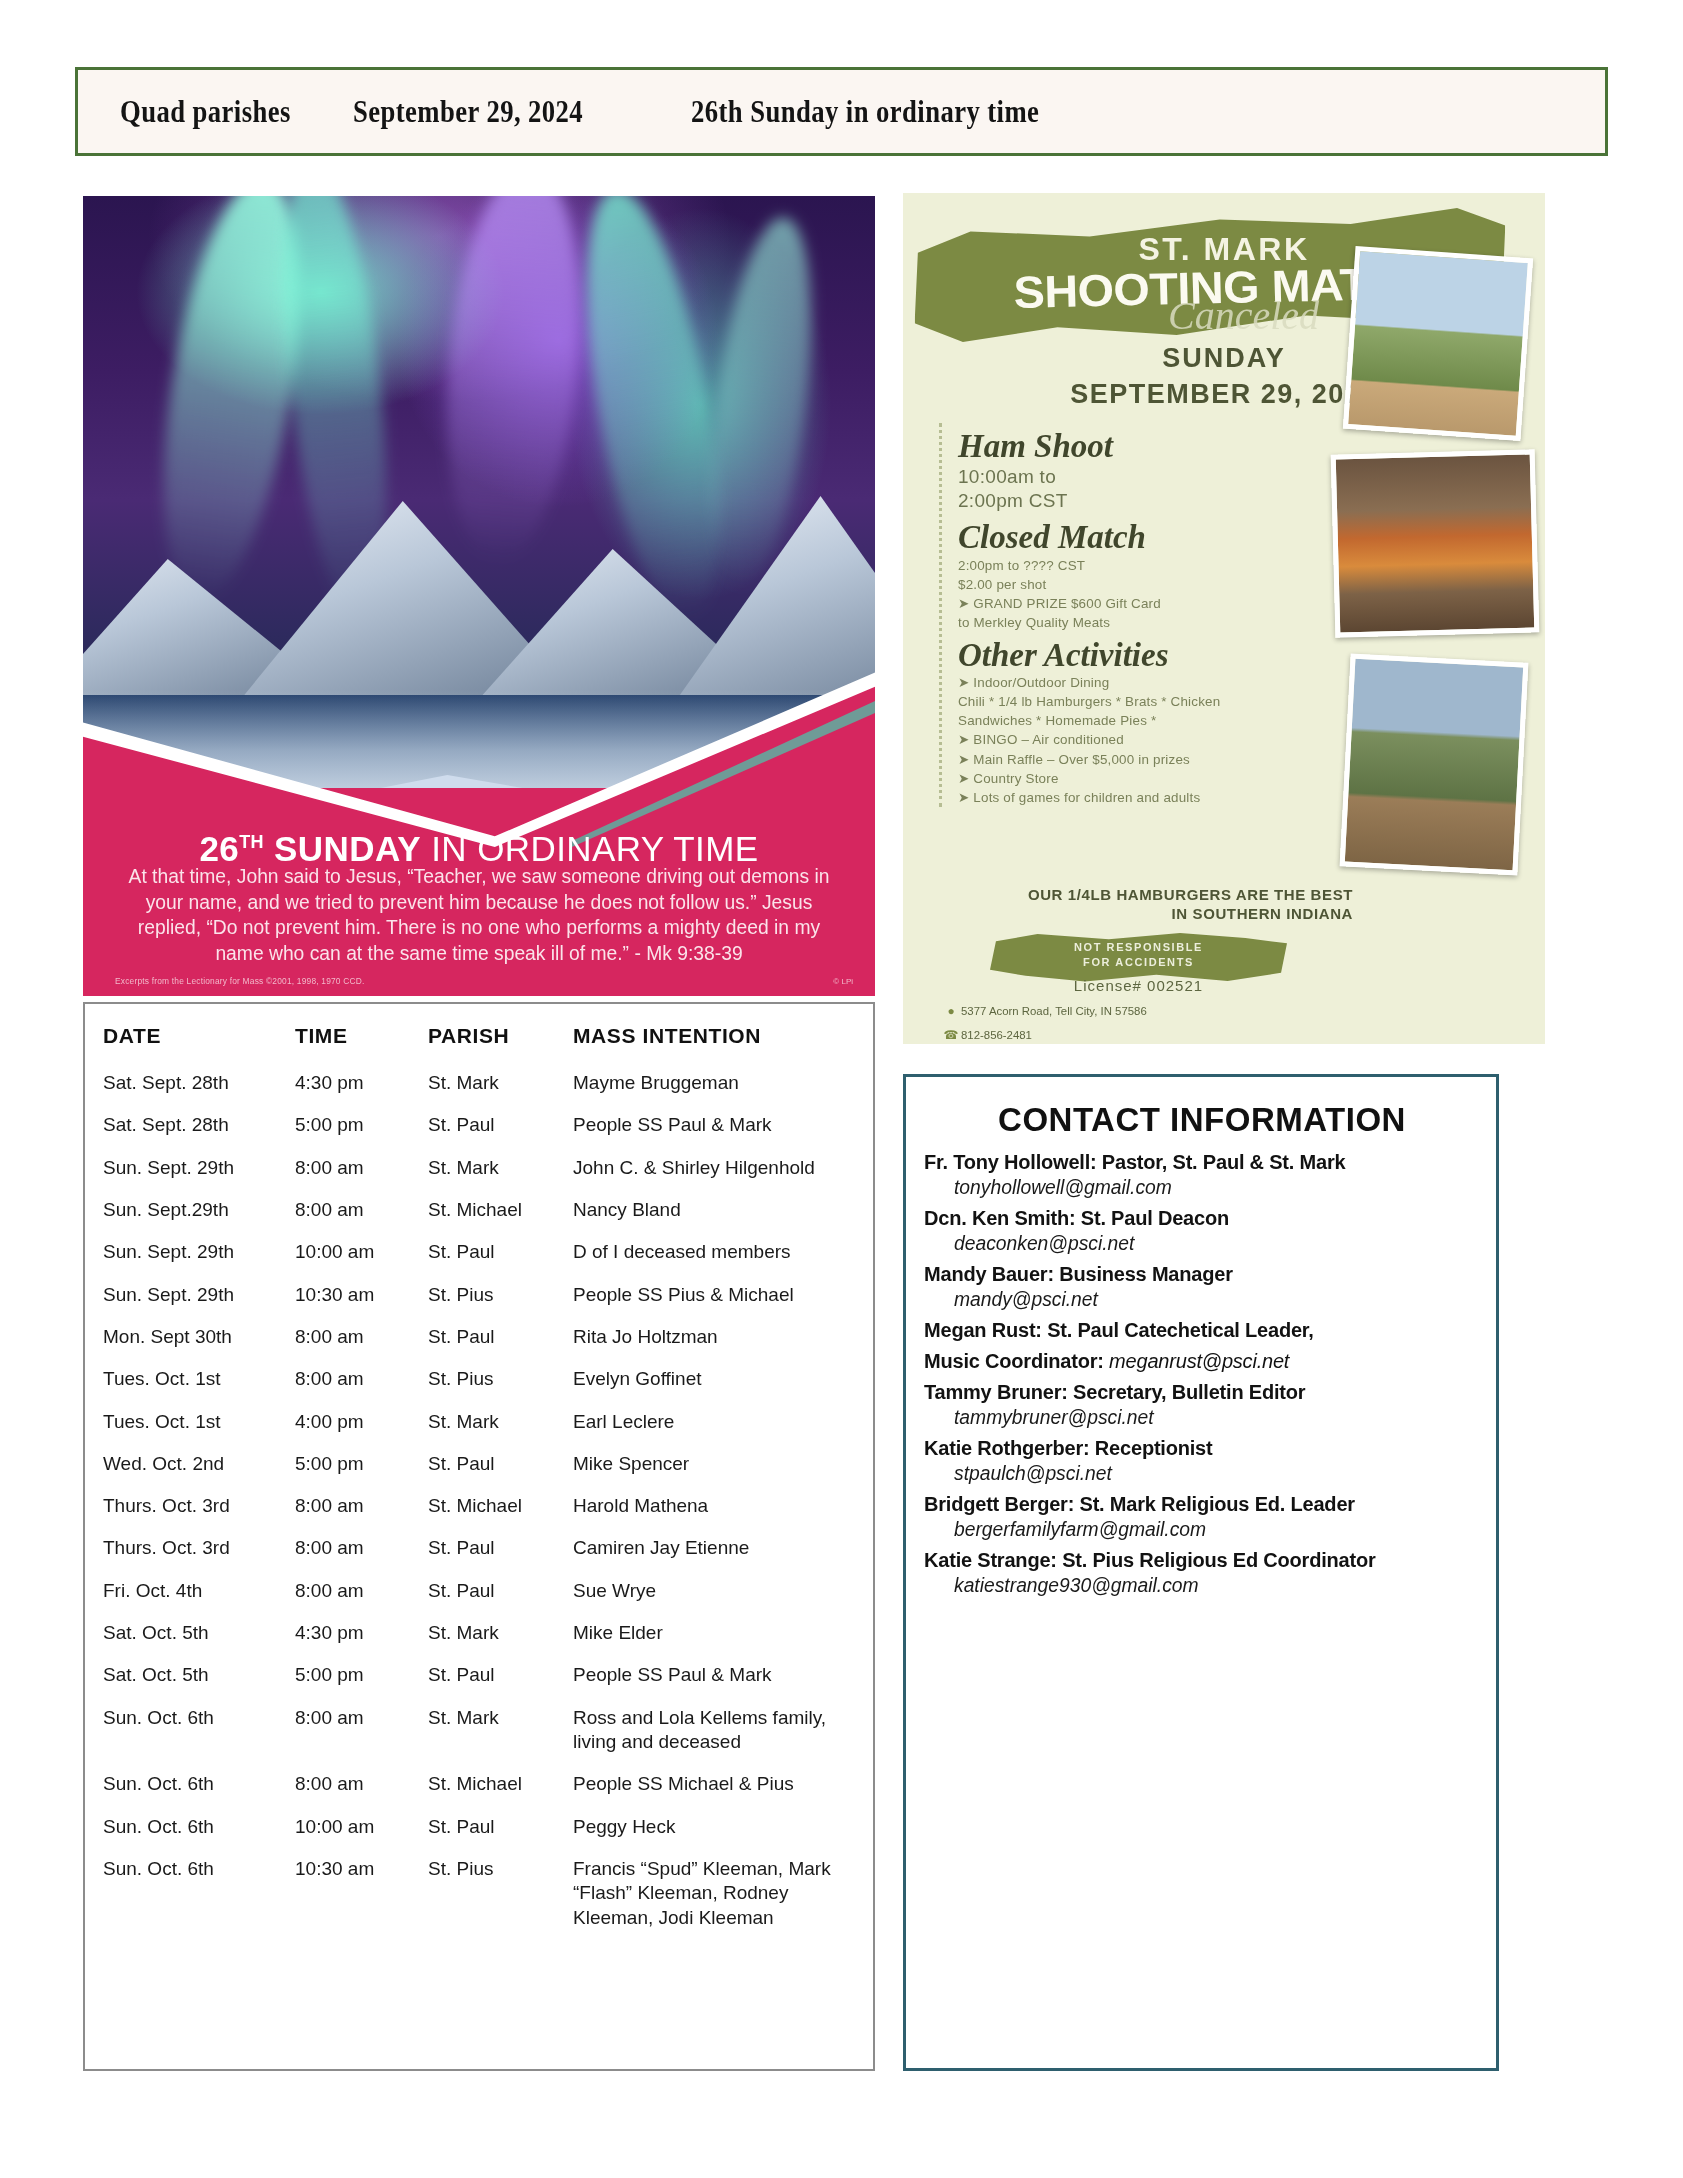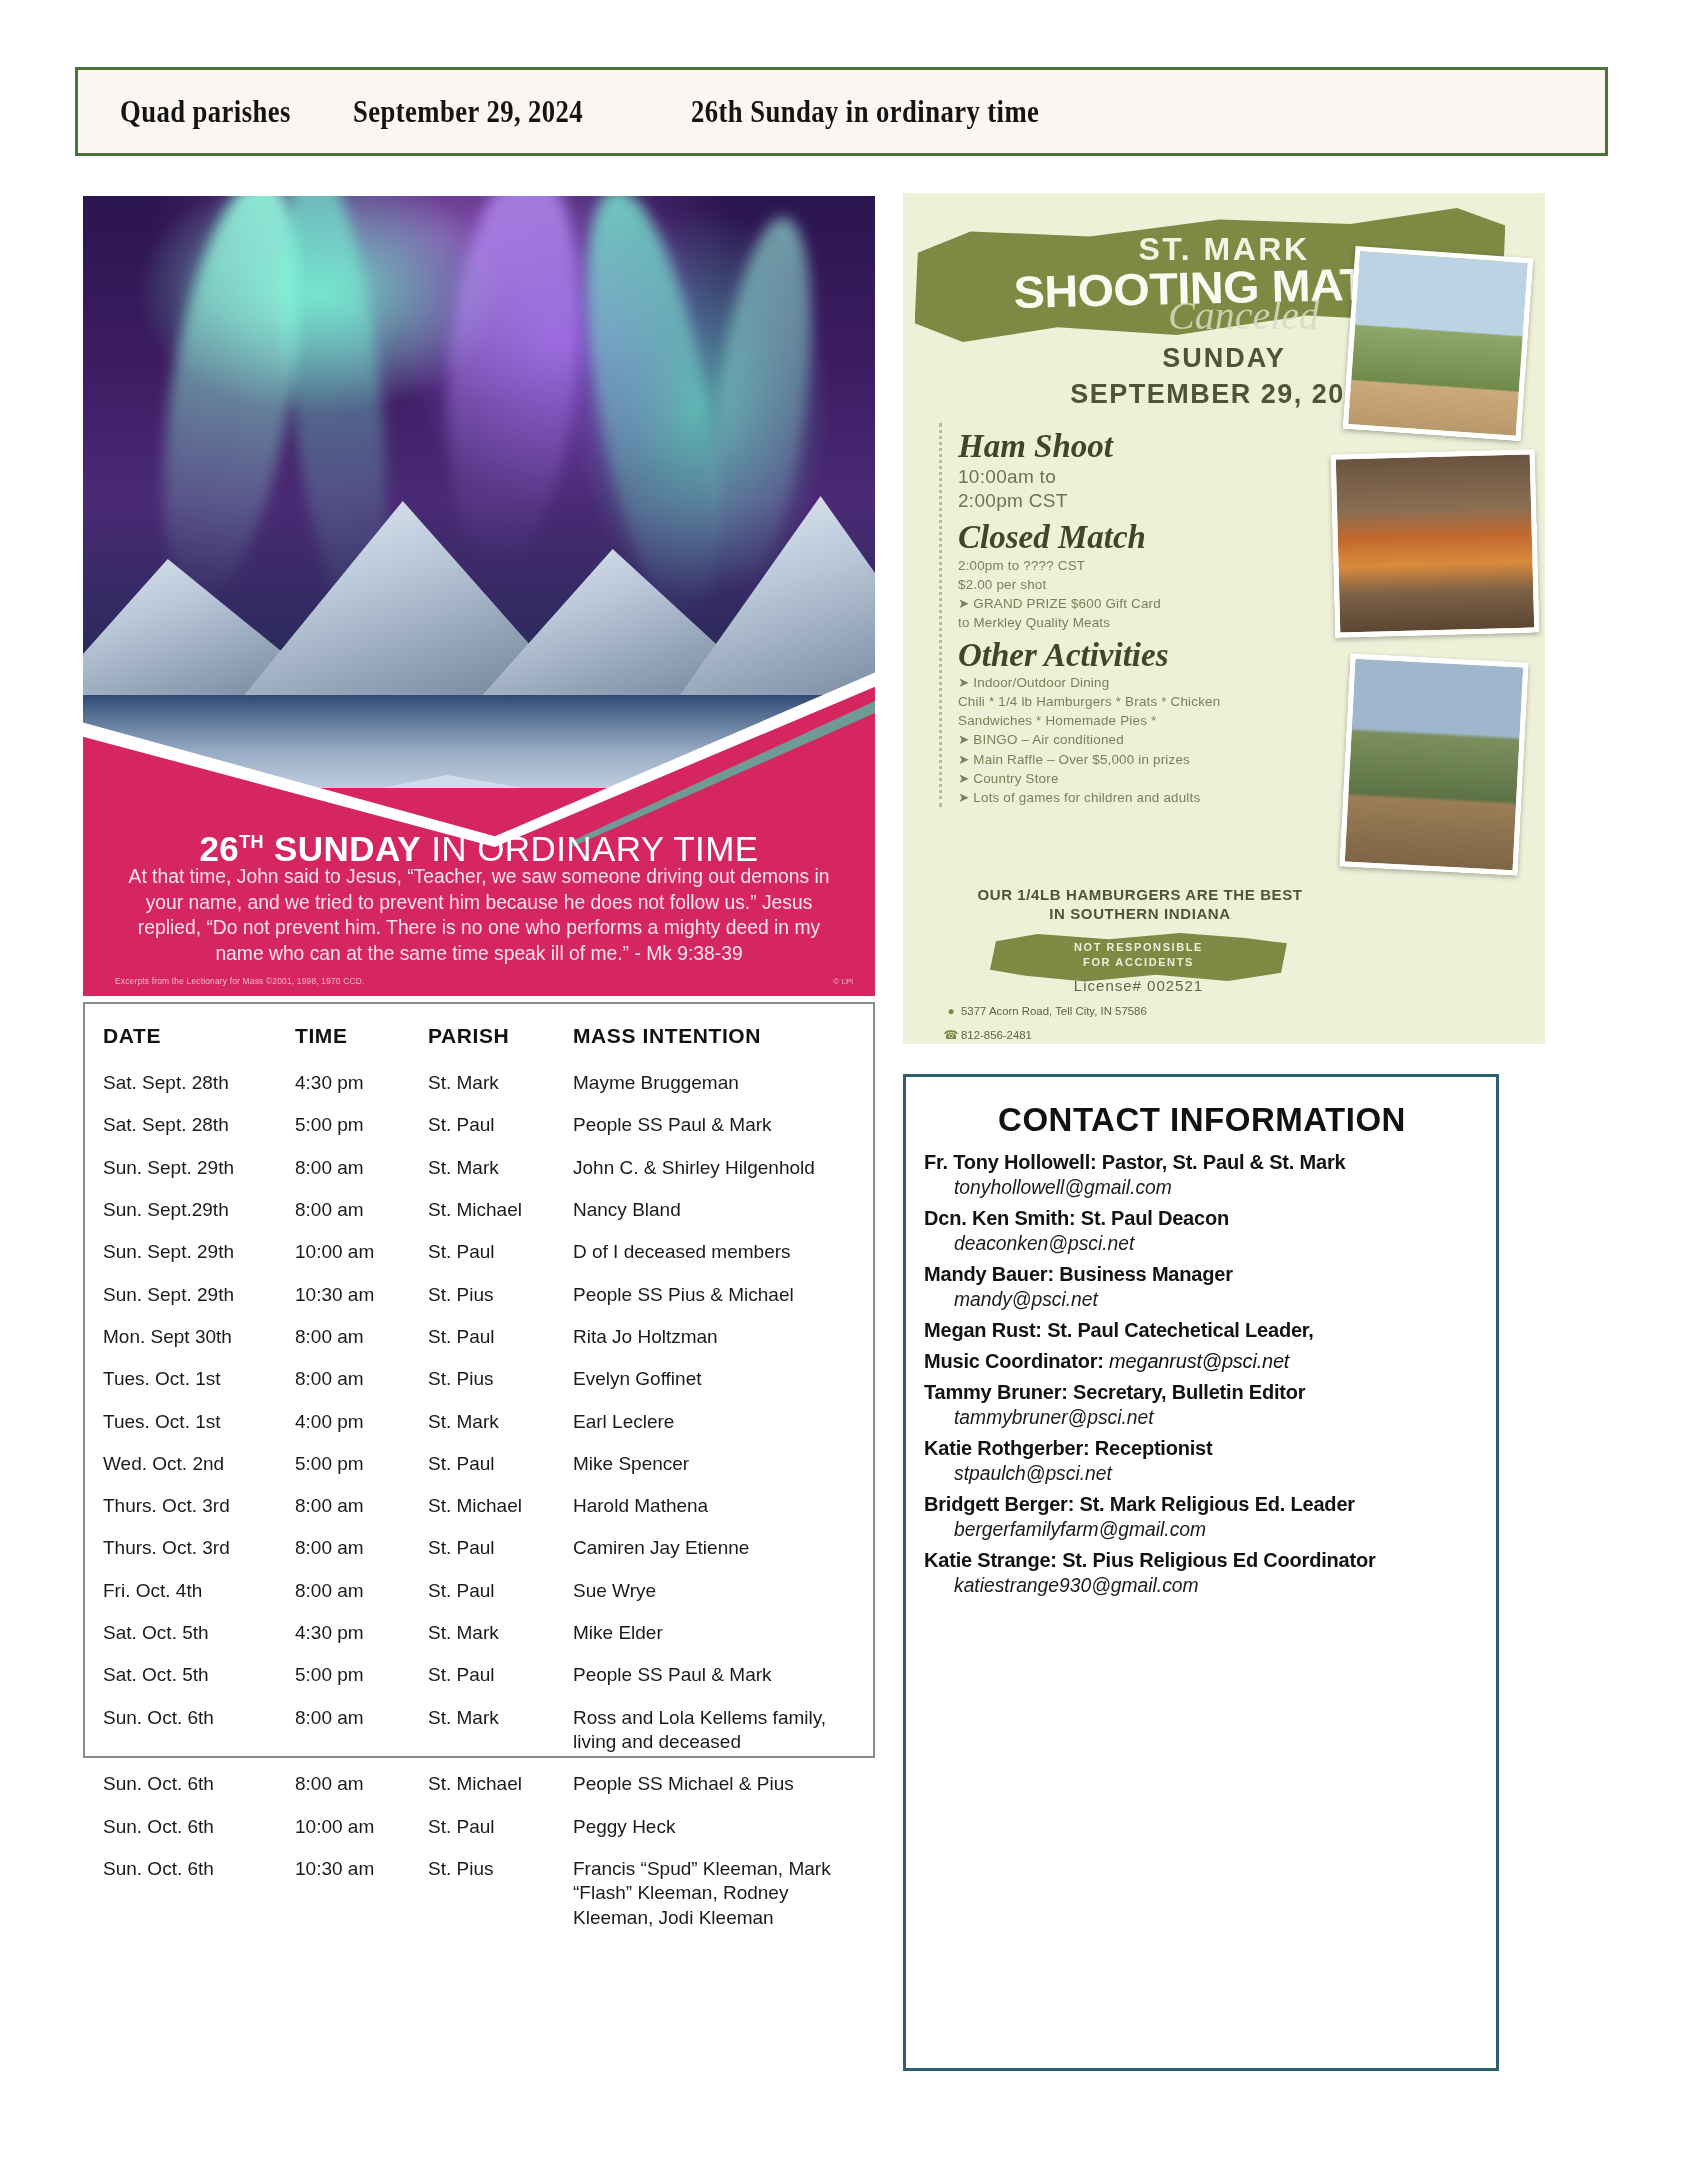--- a/index.html
+++ b/index.html
@@ -79,39 +79,39 @@
     font-family:"Liberation Serif",serif;font-style:italic;font-size:40px;color:#d9dcc0;opacity:.85;margin-left:39px;}
   .fl-sun{position:absolute;left:0;right:0;top:150px;text-align:center;color:#4e5535;
     font-size:27px;font-weight:700;letter-spacing:2px;}
   .fl-date{position:absolute;left:0;right:0;top:186px;text-align:center;color:#4e5535;
     font-size:27px;font-weight:700;letter-spacing:1.5px;}
   .fl-left{position:absolute;left:36px;top:230px;width:317px;border-left:3px dotted #b6bd93;padding-left:16px;}
   .fl-script{font-family:"Liberation Serif",serif;font-style:italic;font-weight:700;
     color:#40462c;font-size:33px;line-height:1.08;margin-top:6px;}
   .fl-sub{color:#6c7450;font-size:19px;line-height:1.3;letter-spacing:0.3px;}
   .fl-small{color:#7a8159;font-size:13.4px;line-height:1.42;letter-spacing:0.2px;}
-  .fl-best{position:absolute;left:24px;top:693px;width:426px;text-align:center;color:#4e5535;
+  .fl-best{position:absolute;left:24px;top:693px;width:426px;text-align:right;color:#4e5535;
     font-size:15px;font-weight:700;letter-spacing:0.6px;line-height:1.25;}
   .fl-resp{position:absolute;left:87px;top:739px;width:297px;height:51px;background:#7c8a43;
     clip-path:polygon(2% 18%,16% 4%,40% 14%,64% 2%,86% 12%,100% 22%,98% 80%,80% 96%,56% 84%,32% 97%,12% 86%,0 74%);}
   .fl-resp span{display:block;text-align:center;color:#eceedb;font-size:11px;font-weight:700;letter-spacing:1.6px;padding-top:8px;line-height:1.35;}
   .fl-lic{position:absolute;left:87px;top:784px;width:297px;text-align:center;color:#5d6640;font-size:15px;letter-spacing:1px;}
   .fl-contact{position:absolute;left:38px;top:810px;width:416px;color:#5d6640;font-size:11.4px;line-height:1.45;}
   .fl-row{display:flex;align-items:flex-start;margin-bottom:7px;}
   .fl-ic{width:20px;flex:0 0 20px;color:#7c8a43;font-size:12px;text-align:center;}
   .photo{position:absolute;border:5px solid #fff;box-shadow:0 2px 5px rgba(0,0,0,.3);}
   .ph1{right:18px;top:59px;width:168px;height:173px;transform:rotate(4deg);
     background:linear-gradient(#bcd3e6 0%,#bcd3e6 42%,#8fa86a 43%,#6f8a4a 74%,#caa97a 75%,#b9996c 100%);}
   .ph2{right:8px;top:259px;width:194px;height:173px;transform:rotate(-1.5deg);
     background:linear-gradient(#6b5440 0%,#8a6e52 30%,#c2682f 46%,#d98b3c 62%,#7d6247 78%,#5c4632 100%);}
   .ph3{right:22px;top:465px;width:168px;height:203px;transform:rotate(3deg);
     background:linear-gradient(#9fb7cd 0%,#9fb7cd 34%,#7b8f5e 36%,#5e7345 66%,#9b7d58 68%,#7e6545 100%);}
 
   
-  .sched{position:absolute;left:83px;top:1002px;width:792px;height:756px;
+  .sched{position:absolute;left:83px;top:1002px;width:792px;height:1069px;
     background:#fff;border:2px solid #8c8c8c;box-sizing:border-box;padding:14px 16px 0 18px;}
   .sched table{width:100%;border-collapse:collapse;}
   .sched th{font-size:21px;font-weight:700;color:#111;text-align:left;
     letter-spacing:0.6px;padding:6px 0 14px 0;}
   .sched td{font-size:19px;color:#1a1a1a;vertical-align:top;padding:9px 6px 9px 0;line-height:1.28;}
   .c-date{width:186px;}
   .c-time{width:127px;}
   .c-parish{width:139px;}
 
   

